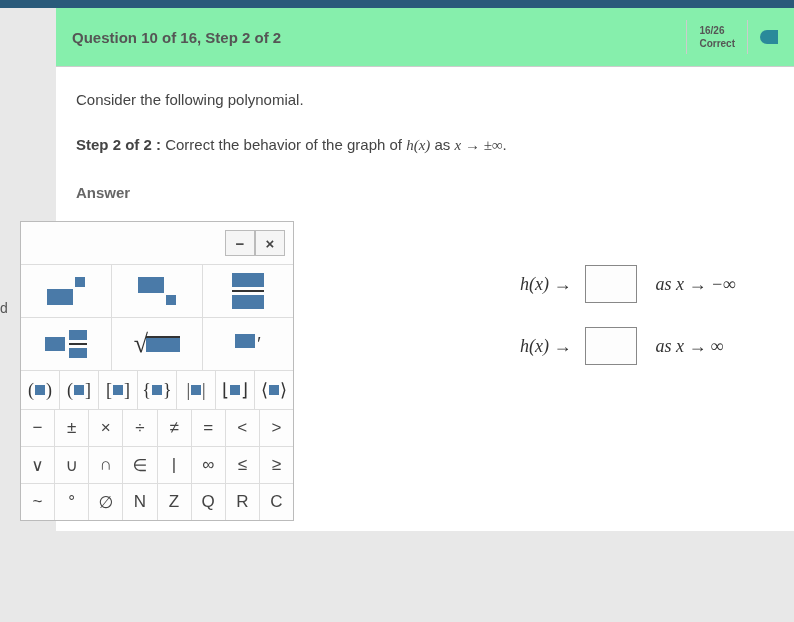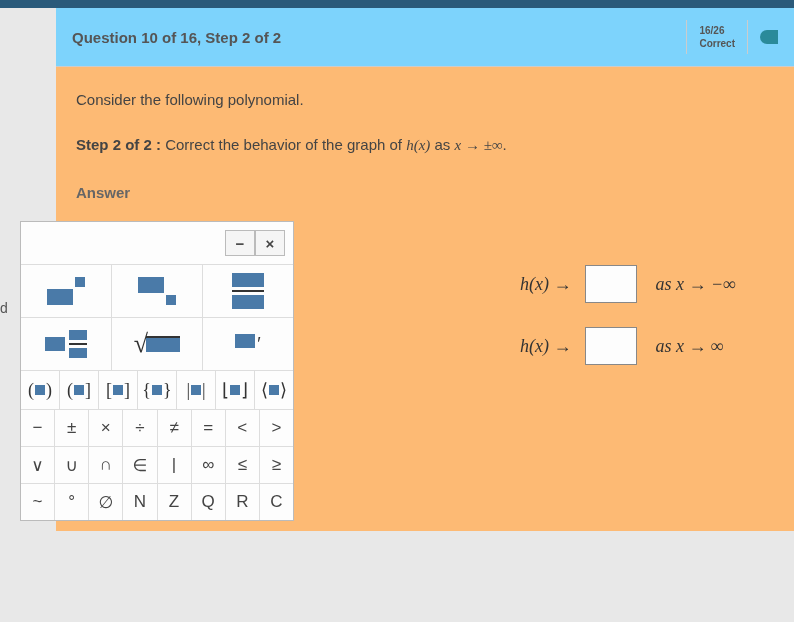--- a/index.html
+++ b/index.html
@@ -16,21 +16,21 @@
       position: relative;
     }
     .header-bar {
       background: #2a5a7a;
       height: 8px;
       width: 100%;
     }
     .question-header {
       display: flex;
       align-items: center;
-      background: #7dd3fc;
+      background: #86efac;
       border-bottom: 1px solid #ccc;
       margin-left: 56px;
       padding: 12px 16px;
       position: relative;
     }
     .question-title {
       font-weight: bold;
       color: #555;
       font-size: 15px;
     }
@@ -48,21 +48,21 @@
     .progress-stub {
       width: 18px;
       height: 14px;
       background: #2a8a9a;
       border-radius: 7px 0 0 7px;
       margin-left: 12px;
     }
     .content {
       margin-left: 56px;
       padding: 24px 20px 10px 20px;
-      background: #fdba74;
+      background: #ffffff;
       color: #444;
     }
     .prompt {
       font-size: 15px;
       margin-bottom: 28px;
     }
     .equation {
       text-align: center;
       font-family: 'Times New Roman', serif;
       font-style: italic;

